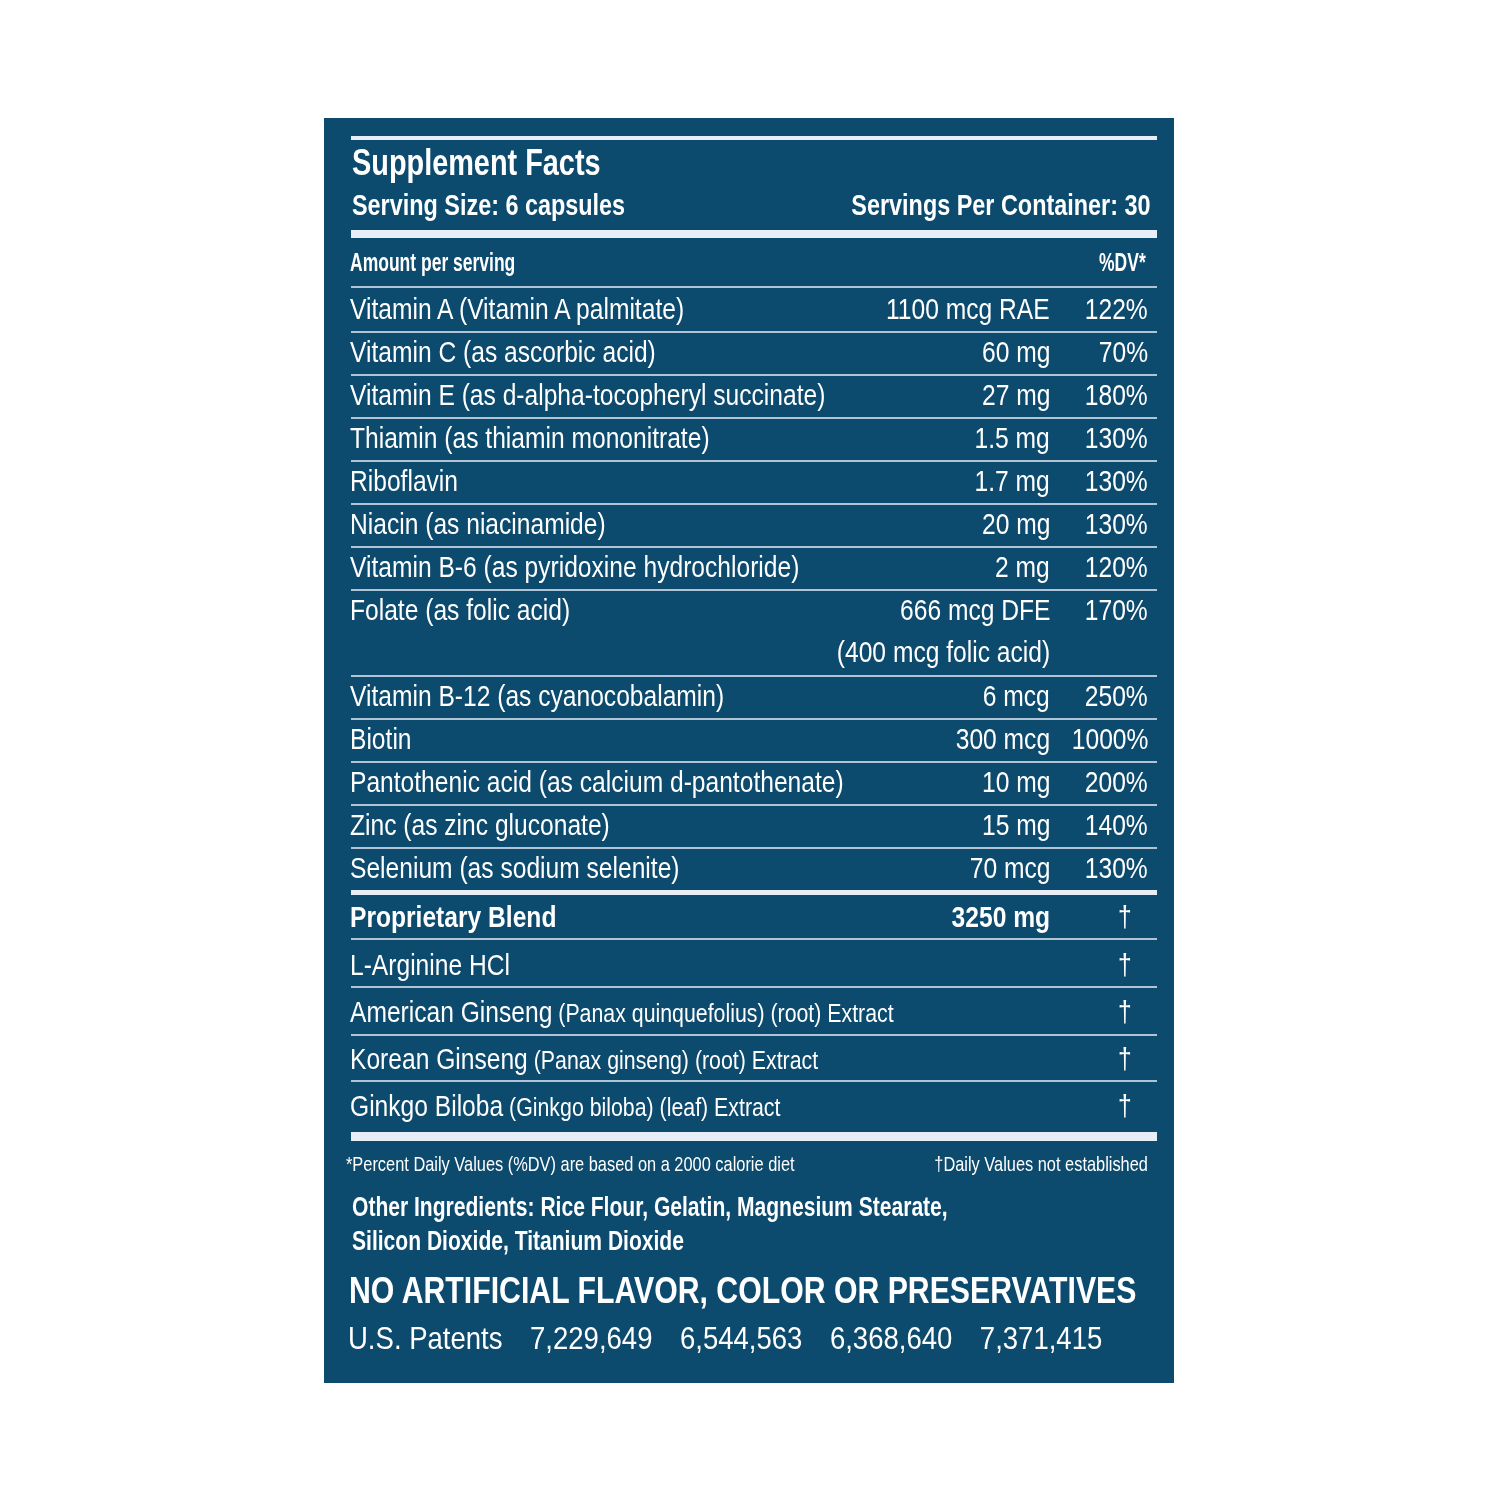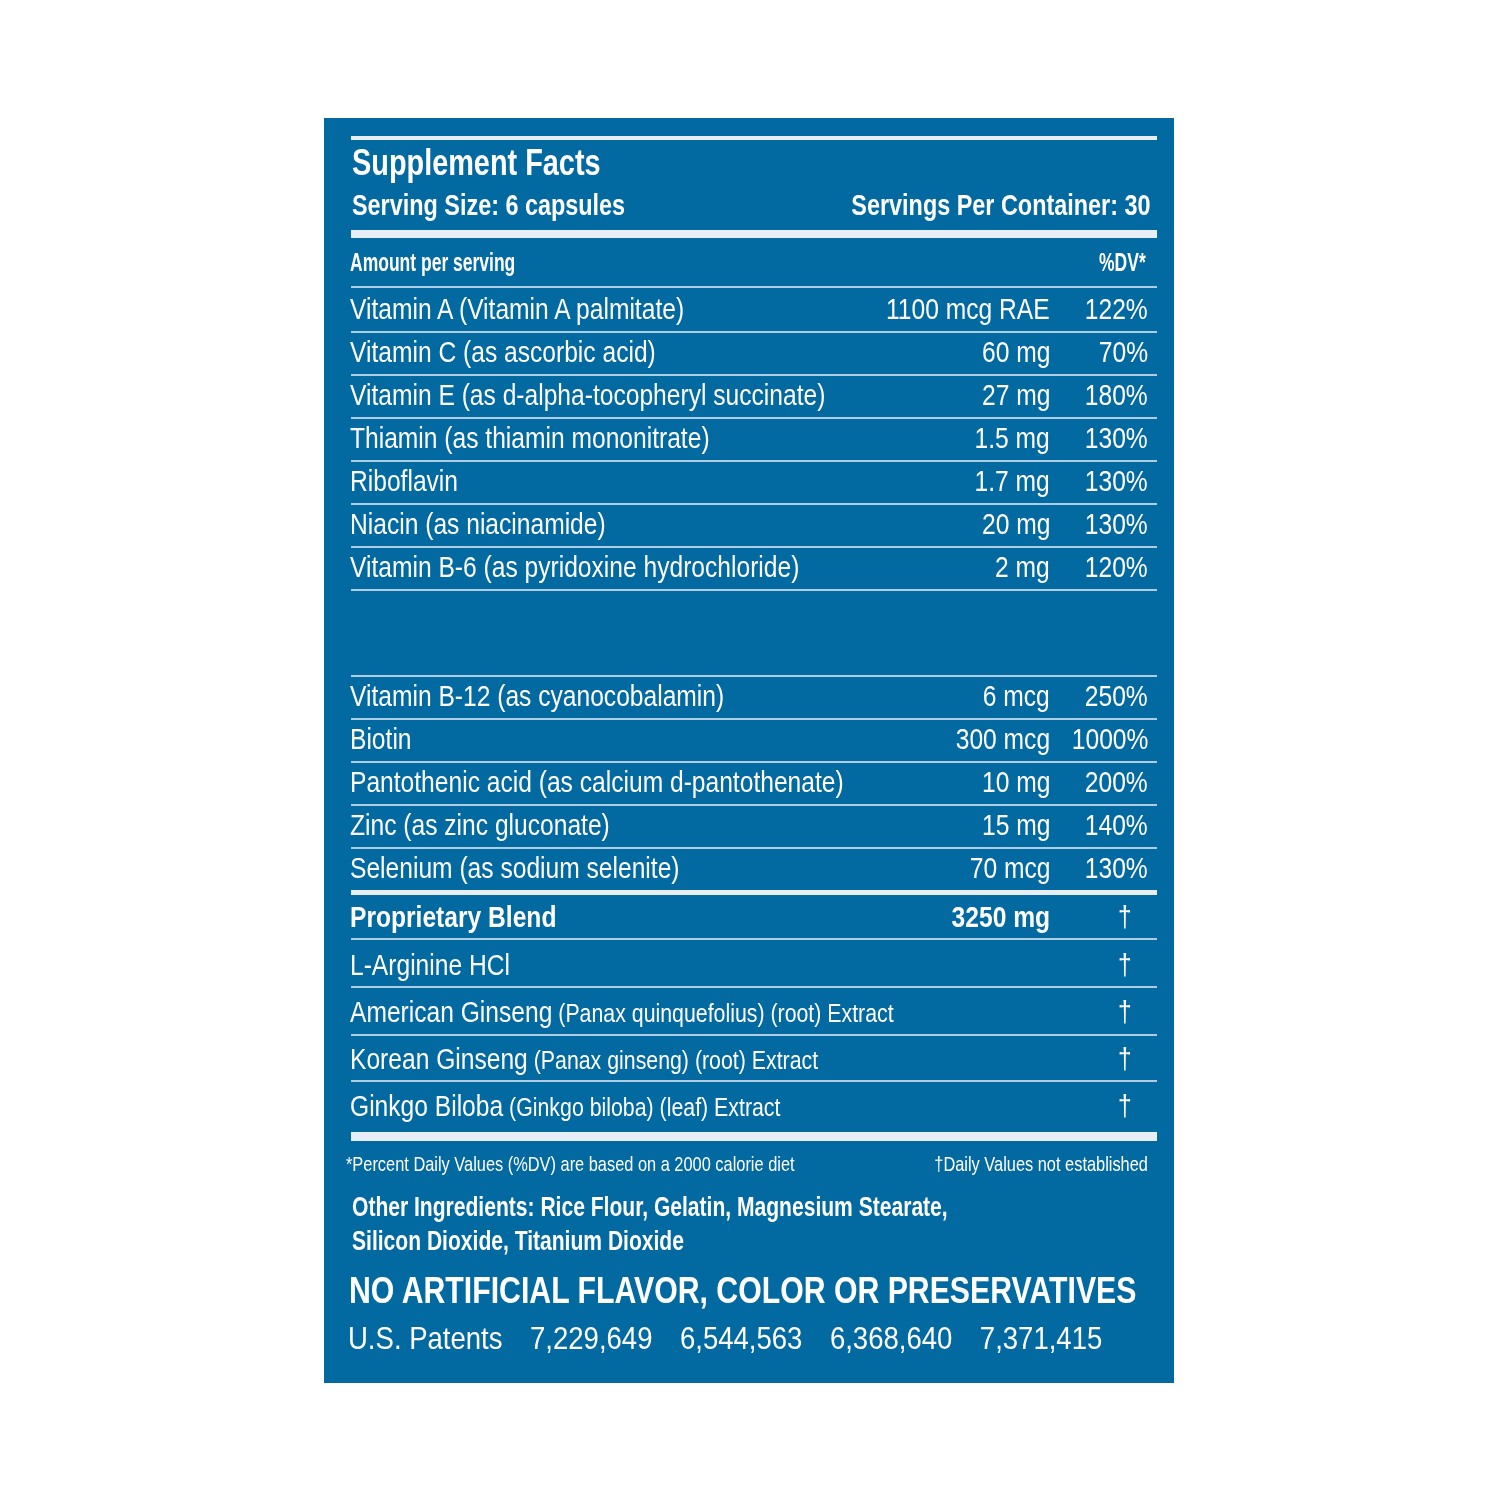--- a/index.html
+++ b/index.html
@@ -1,18 +1,18 @@
 <!DOCTYPE html>
 <html><head>
 <meta charset="utf-8">
 <style>
   html, body { margin:0; padding:0; }
   body { width:1500px; height:1500px; background:#ffffff; position:relative; overflow:hidden;
          font-family:"Liberation Sans", sans-serif; }
-  .panel { position:absolute; left:324px; top:118px; width:850px; height:1265px; background:#0369a1; color:#fff; }
+  .panel { position:absolute; left:324px; top:118px; width:850px; height:1265px; background:#0c4a6e; color:#fff; }
   .cutoff { position:absolute; left:28px; top:-10px; width:800px; height:12px; overflow:hidden; }
   .cutoff span { display:block; font-weight:bold; font-size:30px; line-height:30px; margin-top:-20px; letter-spacing:3px; white-space:nowrap; }
   .rule { position:absolute; left:27px; width:806px; background:#e8eef8; }
   .thin { height:2px; opacity:.75; }
   .title { position:absolute; left:28px; top:24px; font-size:37px; font-weight:bold; transform:scaleX(0.78); transform-origin:left; white-space:nowrap; }
   .serv { position:absolute; top:70px; font-size:30px; font-weight:bold; transform:scaleX(0.78); white-space:nowrap; }
   .serv.l { left:28px; transform-origin:left; }
   .serv.r { right:24px; transform-origin:right; }
   .hdr { position:absolute; top:130px; font-size:25px; font-weight:bold; transform:scaleX(0.7); white-space:nowrap; }
   .hdr.l { left:26px; transform-origin:left; }
@@ -84,20 +84,26 @@
       <span class="a">20 mg</span>
       <span class="d">130%</span>
     </div>
   <div class="rule thin" style="top:428px;"></div>
   <div class="row" style="top:432px;">
       <span class="n">Vitamin B-6 (as pyridoxine hydrochloride)</span>
       <span class="a">2 mg</span>
       <span class="d">120%</span>
     </div>
   <div class="rule thin" style="top:471px;"></div>
+  <div class="row" style="top:475px;height:84px;">
+      <span class="n">Folate (as folic acid)</span>
+      <span class="a">666 mcg DFE</span>
+      <span class="a2">(400 mcg folic acid)</span>
+      <span class="d">170%</span>
+    </div>
   <div class="rule thin" style="top:557px;"></div>
   <div class="row" style="top:561px;">
       <span class="n">Vitamin B-12 (as cyanocobalamin)</span>
       <span class="a">6 mcg</span>
       <span class="d">250%</span>
     </div>
   <div class="rule thin" style="top:600px;"></div>
   <div class="row" style="top:604px;">
       <span class="n">Biotin</span>
       <span class="a">300 mcg</span>

